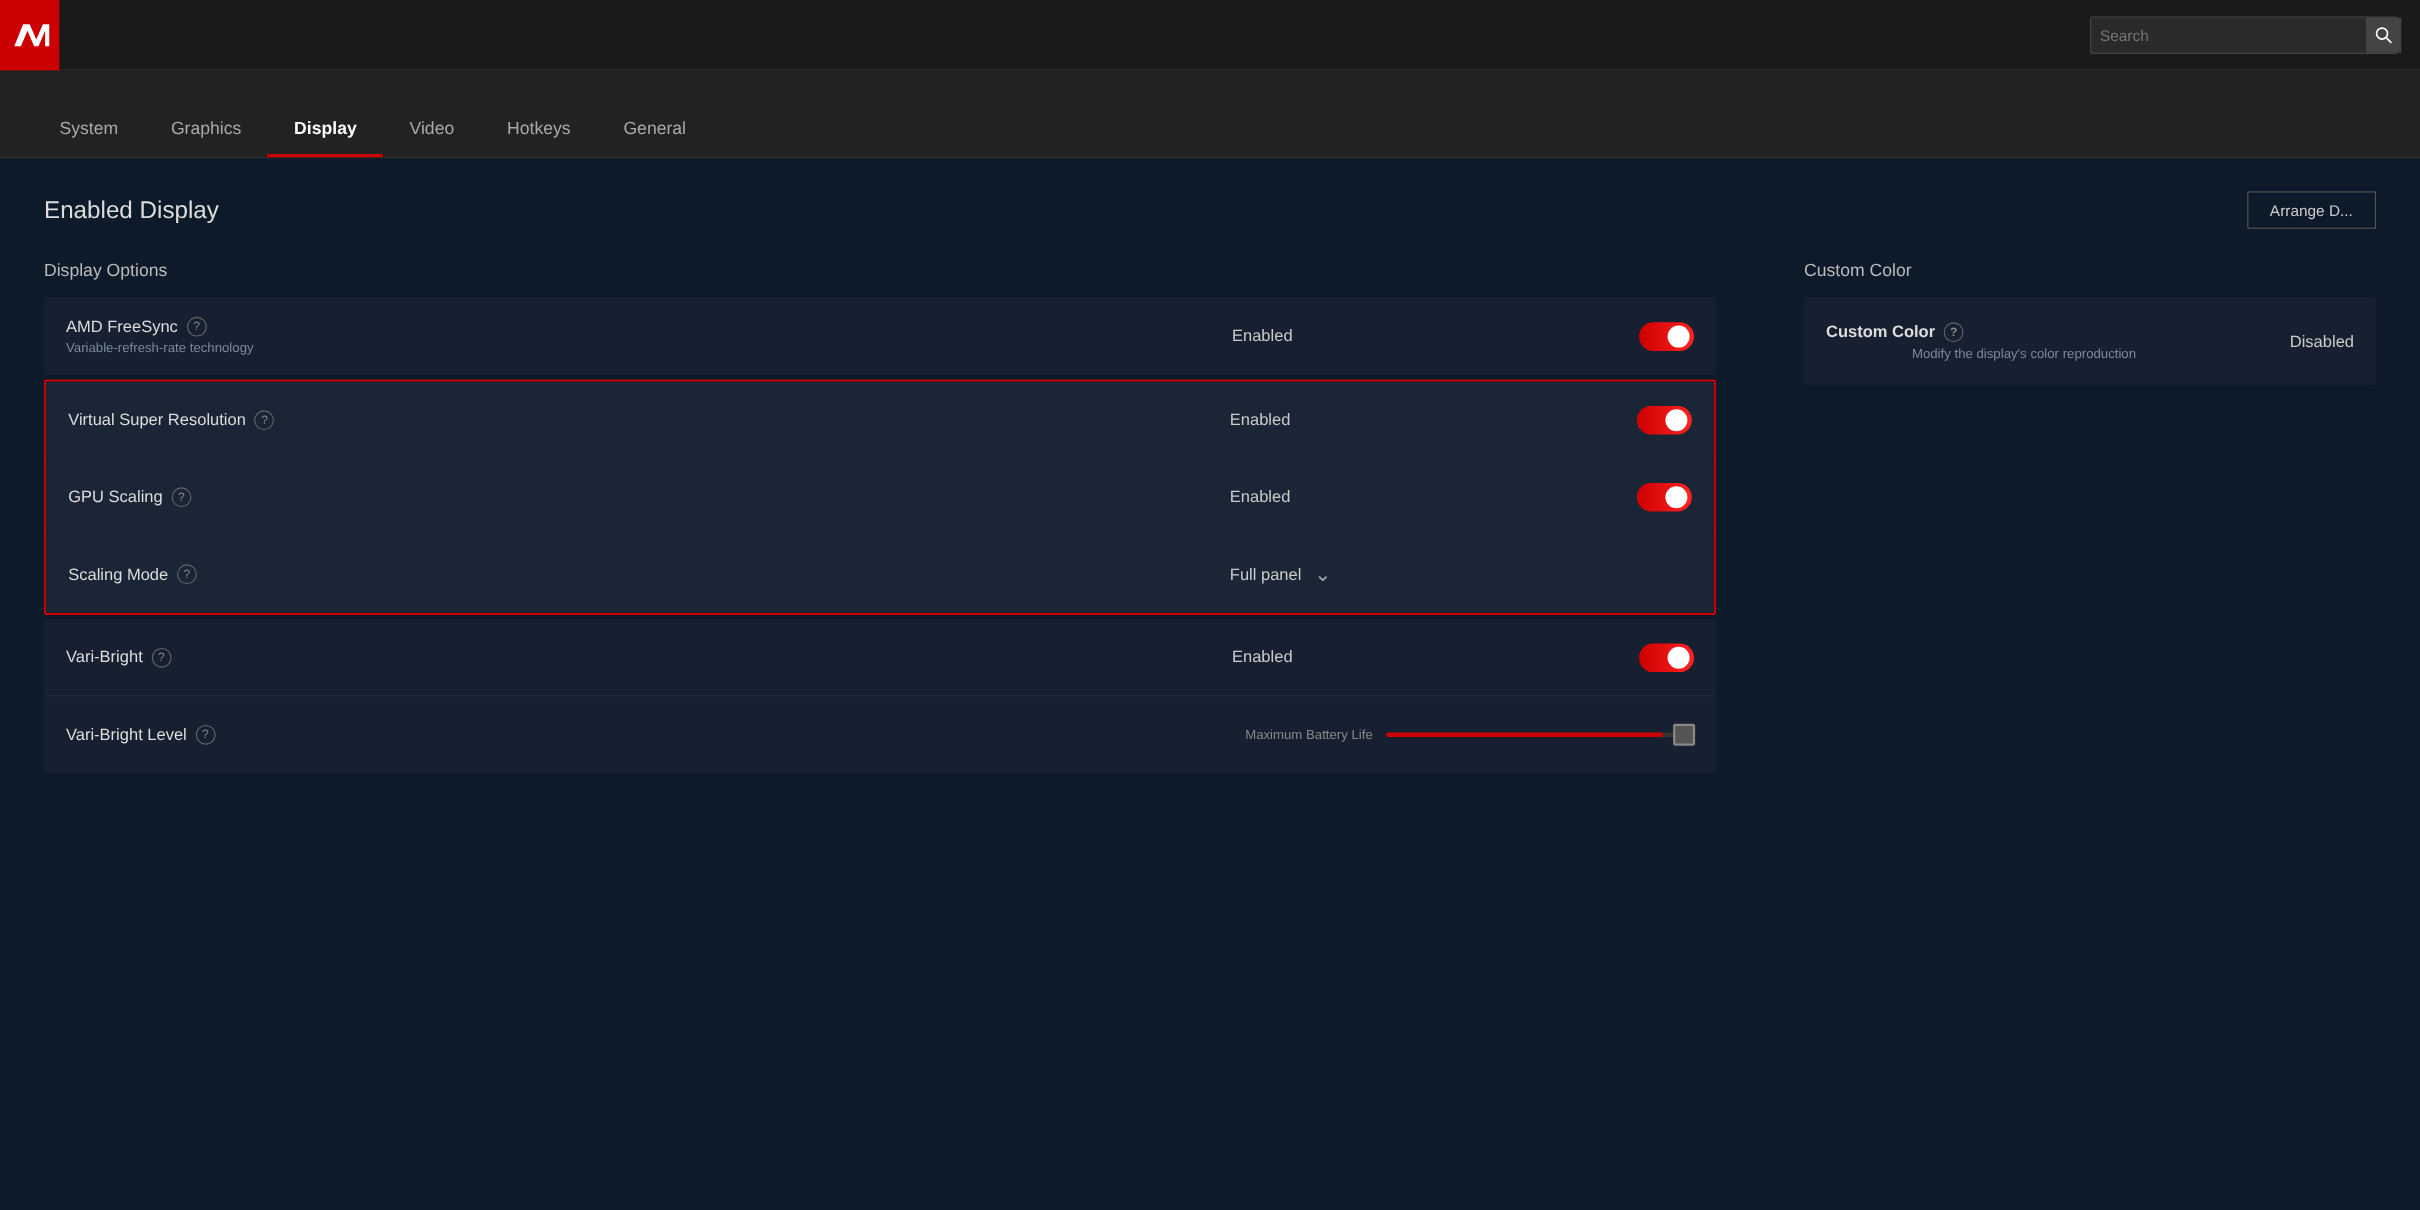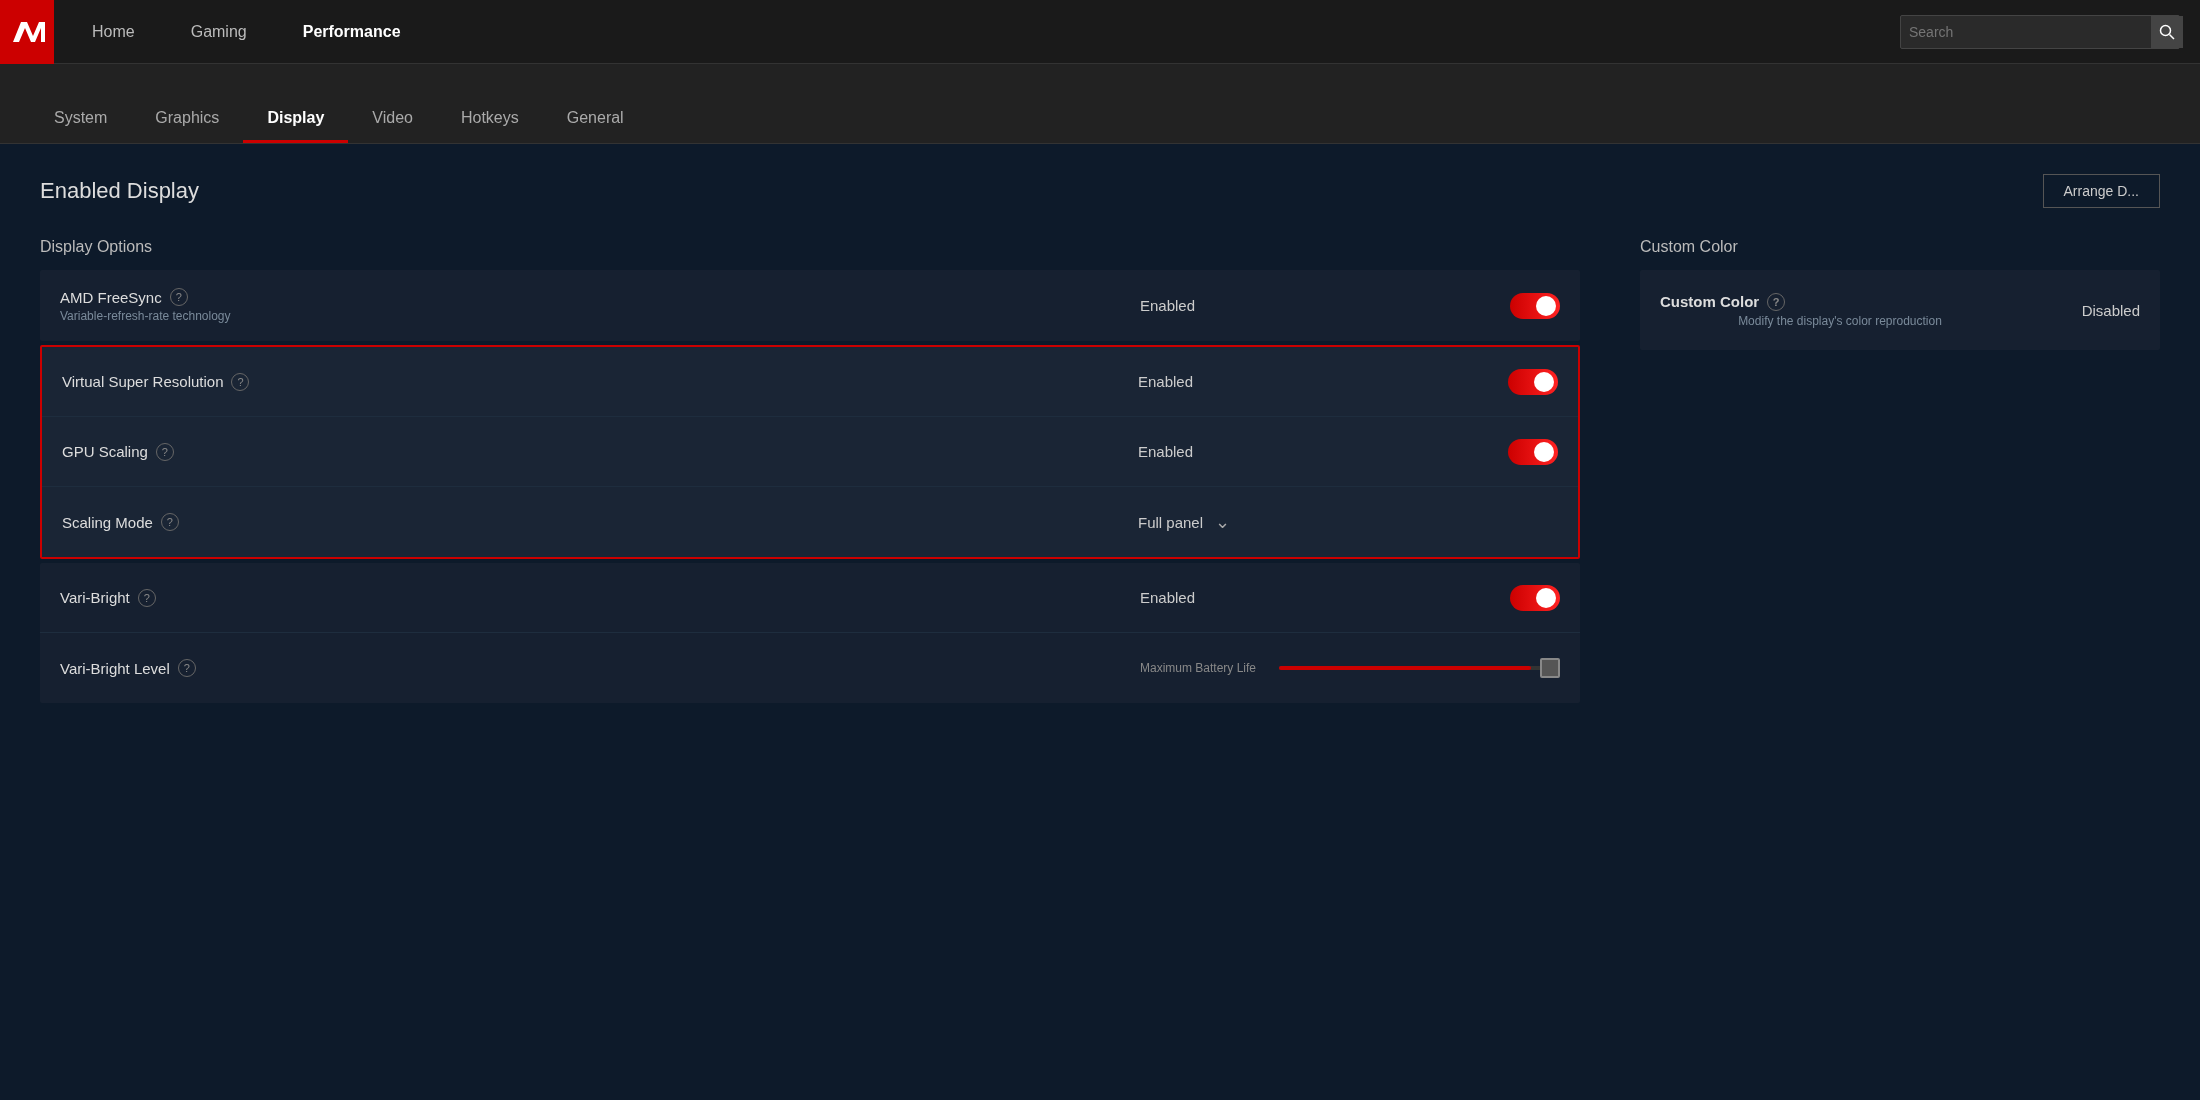--- a/index.html
+++ b/index.html
@@ -160,20 +160,21 @@
     
     .columns {
       display: flex;
       gap: 60px;
     }
     .column-left {
       flex: 1;
     }
     .column-right {
       width: 520px;
+      margin-left: 20px;
     }
 
     
     .settings-group {
       background: #162030;
       border-radius: 2px;
       margin-bottom: 4px;
     }
     .setting-row {
       display: flex;
@@ -268,22 +269,23 @@
       font-size: 11px;
       color: #888;
       cursor: pointer;
       flex-shrink: 0;
     }
 
     
     .slider-wrap {
       display: flex;
       align-items: center;
-      gap: 23px;
+      gap: 12px;
       flex: 1;
+      justify-content: flex-end;
     }
     .slider-track {
       width: 280px;
       height: 4px;
       background: #333;
       border-radius: 2px;
       position: relative;
     }
     .slider-fill {
       height: 100%;
@@ -340,25 +342,20 @@
     }
   </style>
 </head>
 <body>
 
 <div class="top-nav">
   <div class="amd-logo">
     <svg viewBox="0 0 36 36" fill="white">
       <path d="M4 28 L12 8 L18 8 L24 22 L30 8 L36 8 L36 28 L32 28 L32 14 L26 28 L22 28 L16 14 L10 28 Z"></path>
     </svg>
-  </div>
-  <div class="top-nav-links">
-    <div class="top-nav-link">Home</div>
-    <div class="top-nav-link">Gaming</div>
-    <div class="top-nav-link active">Performance</div>
   </div>
   <div class="search-box">
     <input class="search-input" type="text" placeholder="Search" style="">
     <button class="search-icon-btn">
       <svg width="16" height="16" viewBox="0 0 16 16" fill="white">
         <circle cx="6.5" cy="6.5" r="5" stroke="white" stroke-width="1.5" fill="none"></circle>
         <line x1="10.5" y1="10.5" x2="15" y2="15" stroke="white" stroke-width="1.5"></line>
       </svg>
     </button>
   </div>

